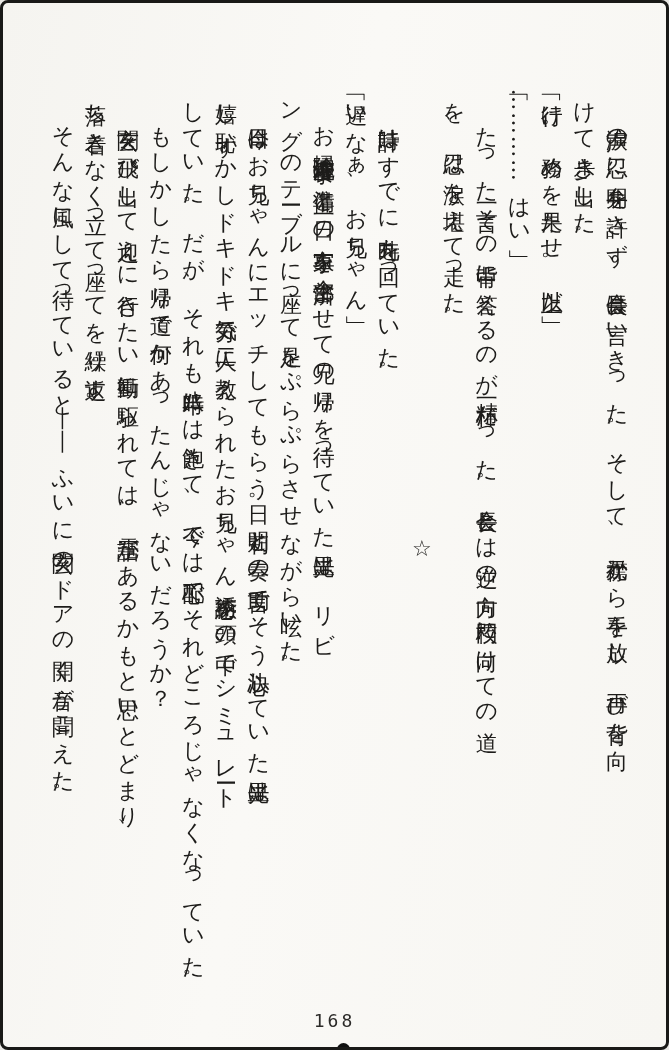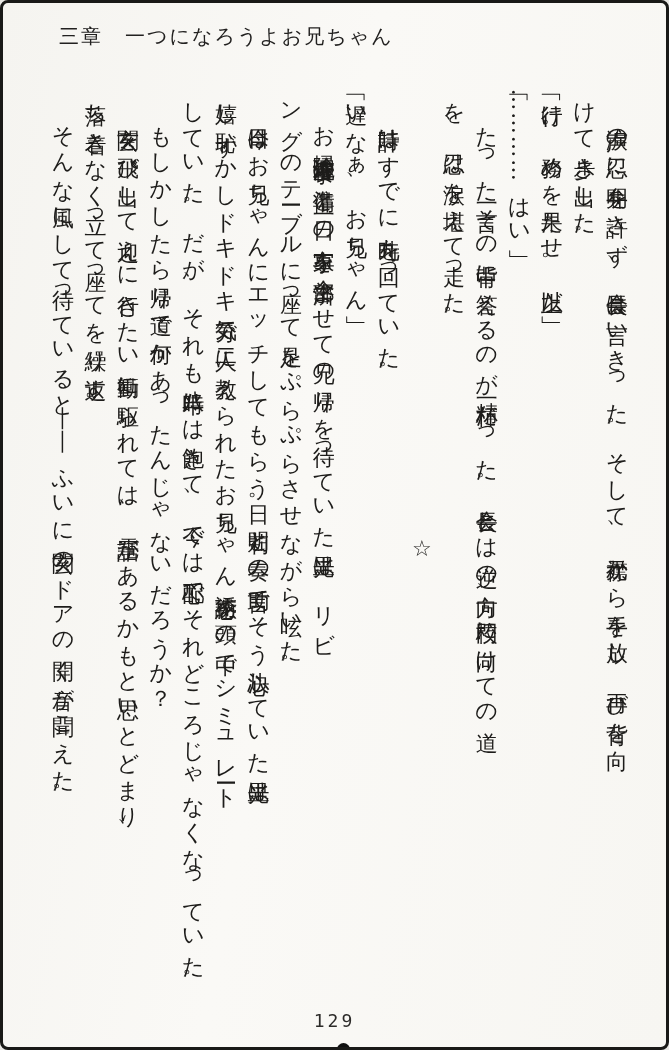--- a/index.html
+++ b/index.html
@@ -69,21 +69,20 @@
     width: 13px;
     height: 13px;
     border-radius: 50%;
     background: #101010;
   }
 </style>
 </head>
 <body>
 
 <div class="page">
-  <div class="chapter-header">三章　一つになろうよお兄ちゃん</div>
 
   <div class="text-body" id="text-body">
       <div class="line indent">涙声の忍に弁明を許さず、会長は言いきった。そして、襟元から手を放し、再び背を向</div>
       <div class="line">けて歩き出した。</div>
       <div class="line">「行け。務めを果たせ。以上だ」</div>
       <div class="line">「…………はい」</div>
       <div class="line indent">たった一言その背中に答えるのが精一杯だった。会長とは逆の方向、校門に向けての道</div>
       <div class="line">を、忍は涙を堪えて走った。</div>
       <div class="line center">☆</div>
       <div class="line indent">時計はすでに九時を回っていた。</div>
@@ -92,16 +91,16 @@
       <div class="line">ングのテーブルに座って足をぷらぷらさせながら呟いた。</div>
       <div class="line indent">今日はお兄ちゃんにエッチしてもらう日。明莉と奏の助言でそう決心していた光里は、</div>
       <div class="line">嬉し恥ずかしドキドキ気分で二人に教えられたお兄ちゃん誘惑術を頭の中でシミュレート</div>
       <div class="line">していた。だが、それも八時半には飽きて、今では心配でそれどころじゃなくなっていた。</div>
       <div class="line indent">もしかしたら帰り道で何かあったんじゃないだろうか？</div>
       <div class="line indent">玄関を飛び出して迎えに行きたい衝動に駆られては、電話があるかもと思いとどまり、</div>
       <div class="line">落ち着きなく立って座ってを繰り返す。</div>
       <div class="line indent">そんな風にして待っていると――ふいに玄関のドアの開く音が聞こえた。</div>
     </div>
 
-  <div class="page-number">129</div>
+  <div class="page-number">168</div>
 
   <div class="binding-dot"></div>
 </div>
 
 </body></html>

